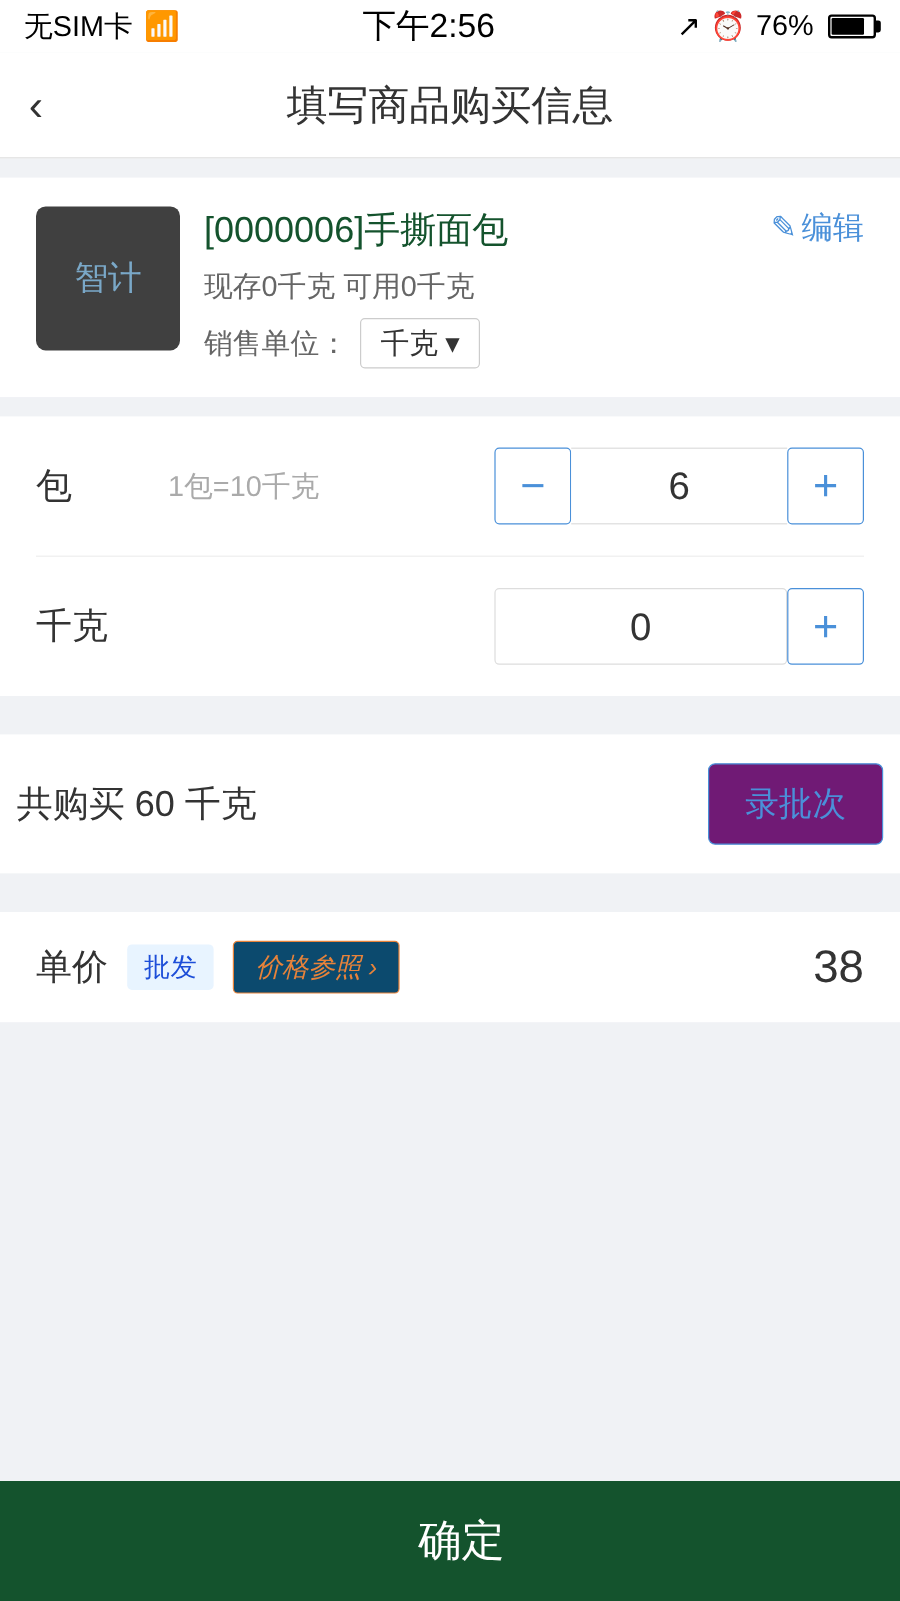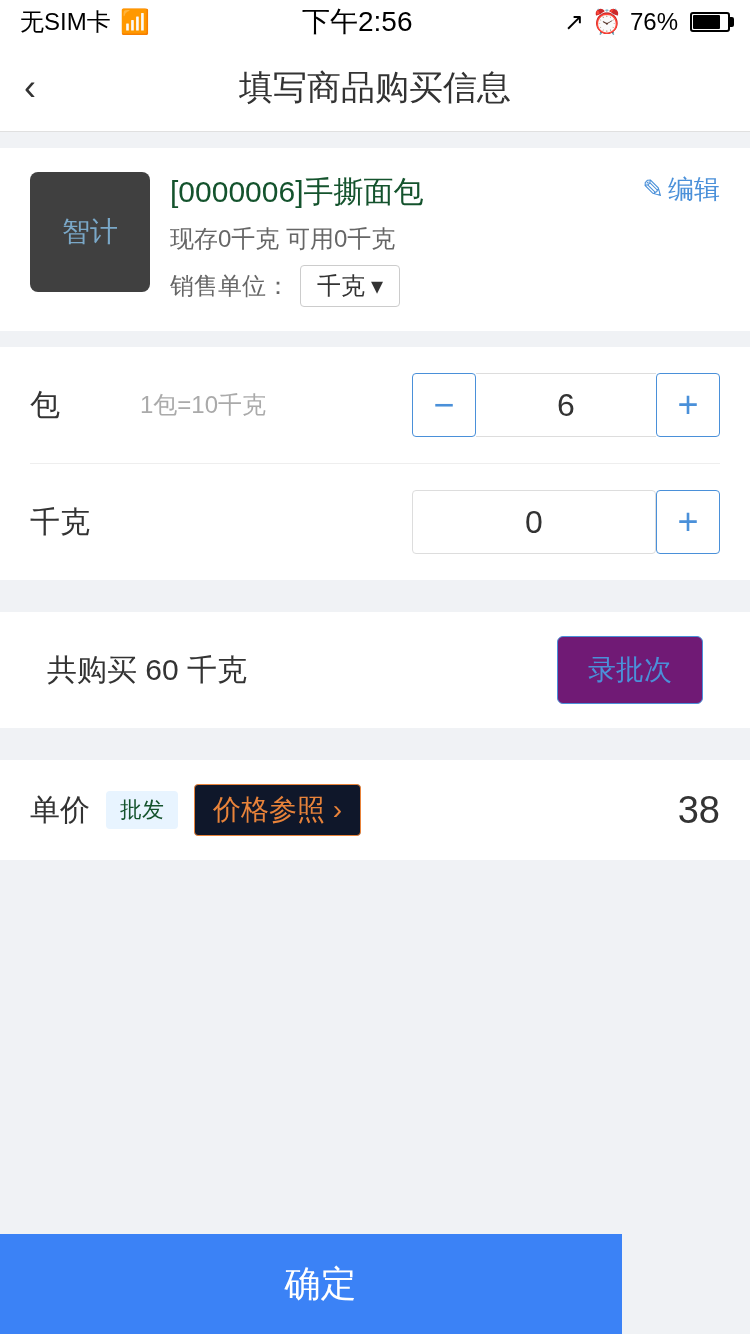--- a/index.html
+++ b/index.html
@@ -214,21 +214,21 @@
     .qty-btn-right {
       border-radius: 4px;
     }
     .qty-btn-left {
       border-radius: 4px;
     }
 
     
     .summary-section {
       background: #fff;
-      padding: 24px 47px;
+      padding: 24px 14px;
       display: flex;
       align-items: center;
       justify-content: space-between;
       margin-top: 16px;
     }
     .summary-text {
       font-size: 30px;
       color: #333;
     }
     .batch-btn {
@@ -252,36 +252,37 @@
       display: flex;
       align-items: center;
       gap: 16px;
     }
     .price-label {
       font-size: 30px;
       color: #333;
     }
     .price-tag {
       background: #e8f4ff;
-      color: #14532d;
+      color: #1d4ed8;
       font-size: 22px;
       padding: 4px 14px;
       border-radius: 4px;
     }
     .price-ref-btn {
       border: 1.5px solid #e8833a;
       border-radius: 4px;
       padding: 6px 18px;
-      font-size: 28px;
+      font-size: 22px;
       color: #e8833a;
-      background: #0f172a;
+      background: #0c4a6e;
       display: flex;
       align-items: center;
       gap: 6px;
       cursor: pointer;
+      font-style: italic;
     }
     .price-value {
       margin-left: auto;
       font-size: 38px;
       color: #333;
       font-weight: 500;
     }
 
     
     .amount-section {
@@ -317,23 +318,23 @@
       flex: 1;
       background: #f0f2f5;
       min-height: 300px;
     }
 
     
     .confirm-bar {
       position: fixed;
       bottom: 0;
       left: 0;
-      width: 622px;
+      width: 750px;
       height: 100px;
-      background: #3b82f6;
+      background: #14532d;
       display: flex;
       align-items: center;
       justify-content: center;
       cursor: pointer;
       padding-left: 19px;
     }
     .confirm-text {
       font-size: 36px;
       color: #fff;
       font-weight: 500;

